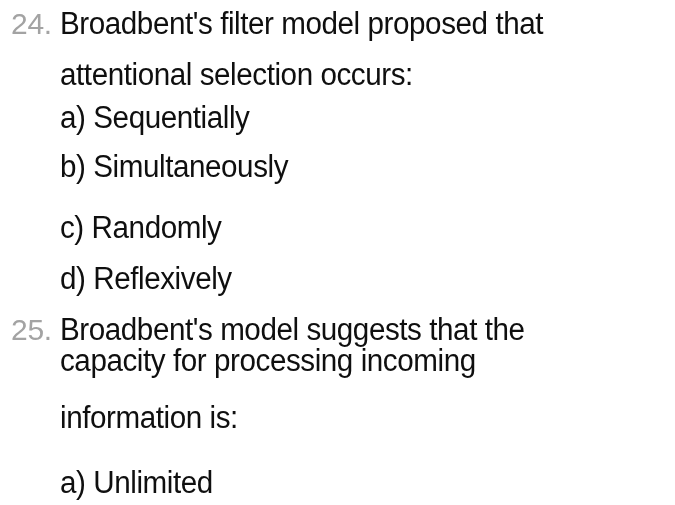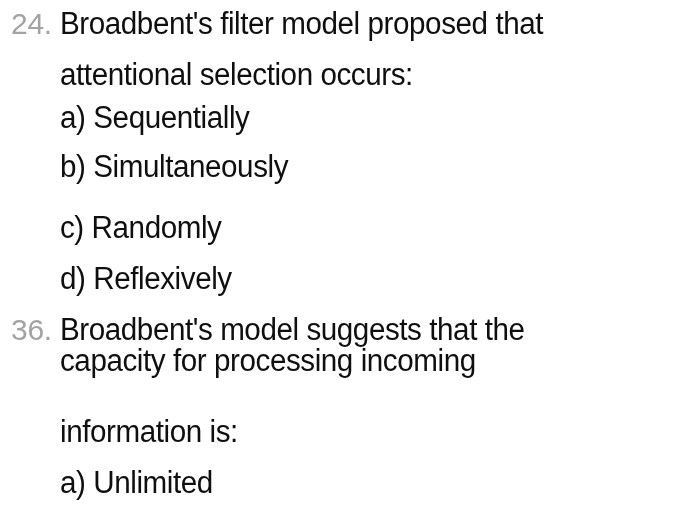--- a/index.html
+++ b/index.html
@@ -120,29 +120,29 @@
     <div class="line" style="top:259px;">
       <span class="option-text">
         <span class="opt-letter">d)</span><span>&nbsp;</span><span class="opt-label">Reflexively</span>
       </span>
     </div>
   </div>
 
   <div class="question-block">
 
     <div class="line" style="top:310px;">
-      <span class="q-number">36.</span>
+      <span class="q-number">25.</span>
       <span class="q-text">Broadbent's model suggests that the</span>
     </div>
 
     <div class="line" style="top:341px;">
       <span class="q-text">capacity for processing incoming</span>
     </div>
 
-    <div class="line" style="top:412px;">
+    <div class="line" style="top:398px;">
       <span class="q-text">information is:</span>
     </div>
 
     <div class="line" style="top:463px;">
       <span class="option-text">
         <span class="opt-letter">a)</span><span>&nbsp;</span><span class="opt-label">Unlimited</span>
       </span>
     </div>
   </div>
 

